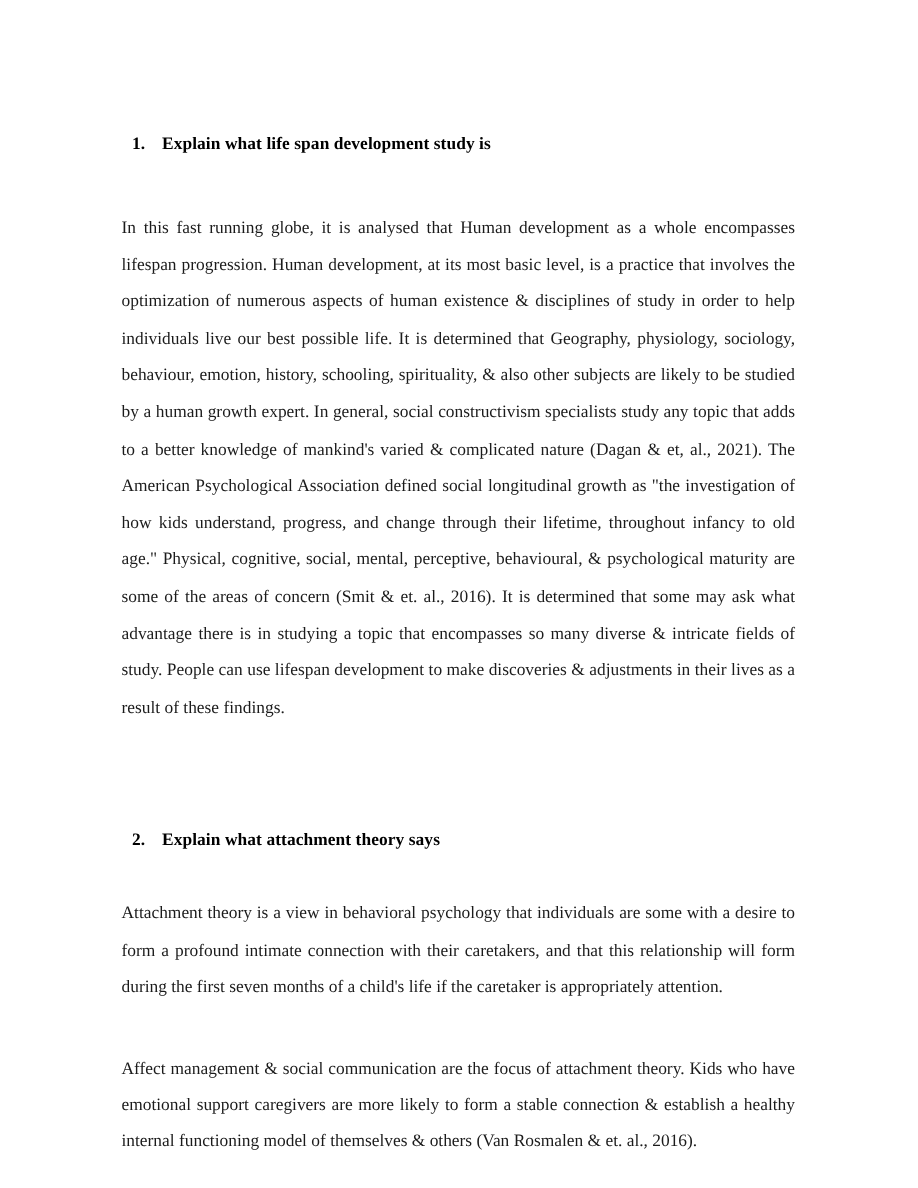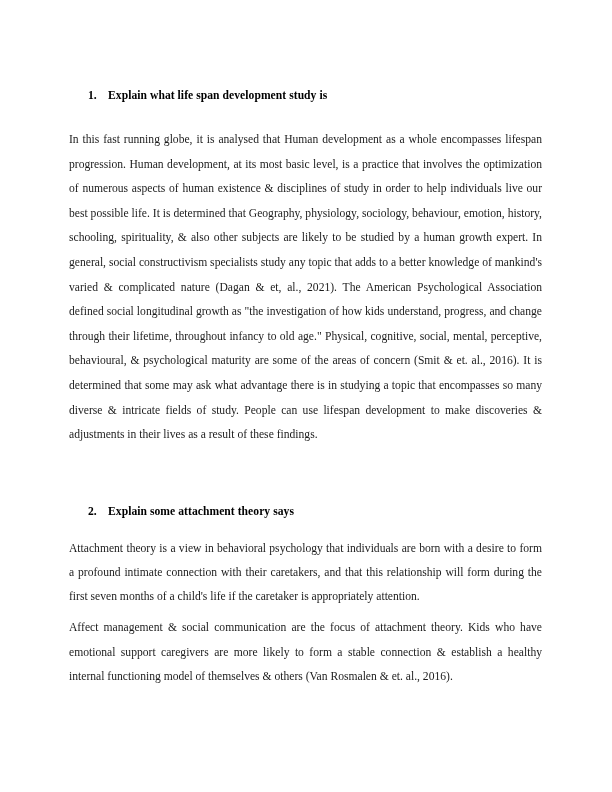--- a/index.html
+++ b/index.html
@@ -53,21 +53,21 @@
     font-family: Liberation Serif, serif;
   }
 
   
   .para {
     font-size: 11.6px;
     line-height: 24.6px;
     text-align: justify;
     text-justify: inter-word;
     color: #1b1b1b;
-    margin: 0;
+    margin: 12px;
     hyphens: none;
   }
 
   
   .gap-after-h1 { height: 24px; }
   .gap-after-p1 { height: 56px; }
   .gap-after-h2 { height: 17px; }
   .gap-para     { height: 7px; }
 
   .sec2 .para { line-height: 24.2px; }
@@ -89,26 +89,26 @@
 
       <p class="para">In this fast running globe, it is analysed that Human development as a whole encompasses lifespan progression. Human development, at its most basic level, is a practice that involves the optimization of numerous aspects of human existence &amp; disciplines of study in order to help individuals live our best possible life. It is determined that Geography, physiology, sociology, behaviour, emotion, history, schooling, spirituality, &amp;  also other subjects are likely to be studied by a human growth expert. In general, social constructivism specialists study any topic that adds to a better knowledge of mankind's varied &amp; complicated nature (Dagan &amp; et, al., 2021). The American Psychological Association defined social longitudinal growth as "the investigation of how kids understand, progress, and change through their lifetime, throughout infancy to old age." Physical, cognitive, social, mental, perceptive, behavioural, &amp; psychological maturity are some of the areas of concern (Smit &amp; et. al., 2016).    It is determined that some may ask what advantage there is in studying a topic that encompasses so many diverse &amp; intricate fields of study. People can use lifespan development to make discoveries &amp; adjustments in their lives as a result of these findings.</p>
     </div>
 
     <div class="gap-after-p1"></div>
 
     <div class="section sec2">
 
       <div class="heading">
         <span class="num">2.</span>
-        <span class="htext">Explain some attachment theory says</span>
+        <span class="htext">Explain what attachment theory says</span>
       </div>
 
       <div class="gap-after-h2"></div>
 
-      <p class="para">Attachment theory is a view in behavioral psychology that individuals are born with a desire to form a profound intimate connection with their caretakers, and that this relationship will form during the first seven months of a child's life if the caretaker is appropriately attention.</p>
+      <p class="para">Attachment theory is a view in behavioral psychology that individuals are some with a desire to form a profound intimate connection with their caretakers, and that this relationship will form during the first seven months of a child's life if the caretaker is appropriately attention.</p>
 
       <div class="gap-para"></div>
 
       <p class="para">Affect management &amp; social communication are the focus of attachment theory. Kids who have emotional support caregivers are more likely to form a stable connection &amp; establish a healthy internal functioning model of themselves &amp; others (Van Rosmalen &amp; et. al., 2016).</p>
 
       <div class="gap-para"></div>
 
     </div>
 
   </div>

